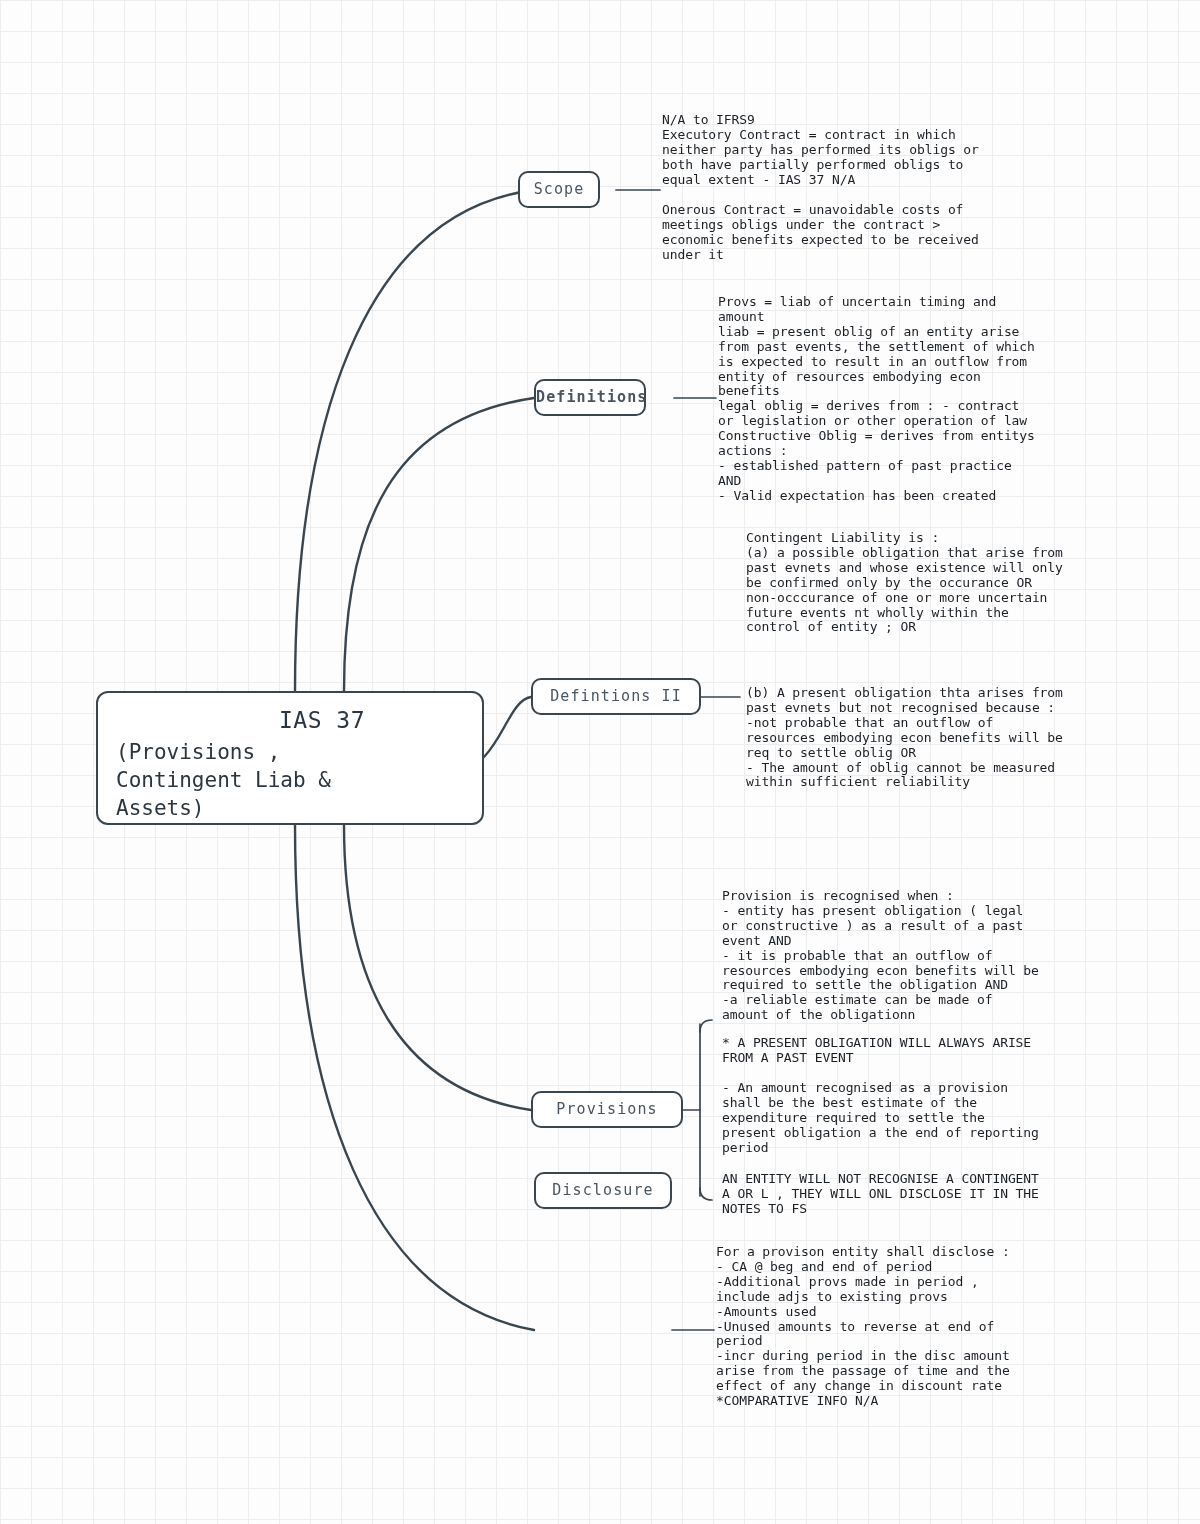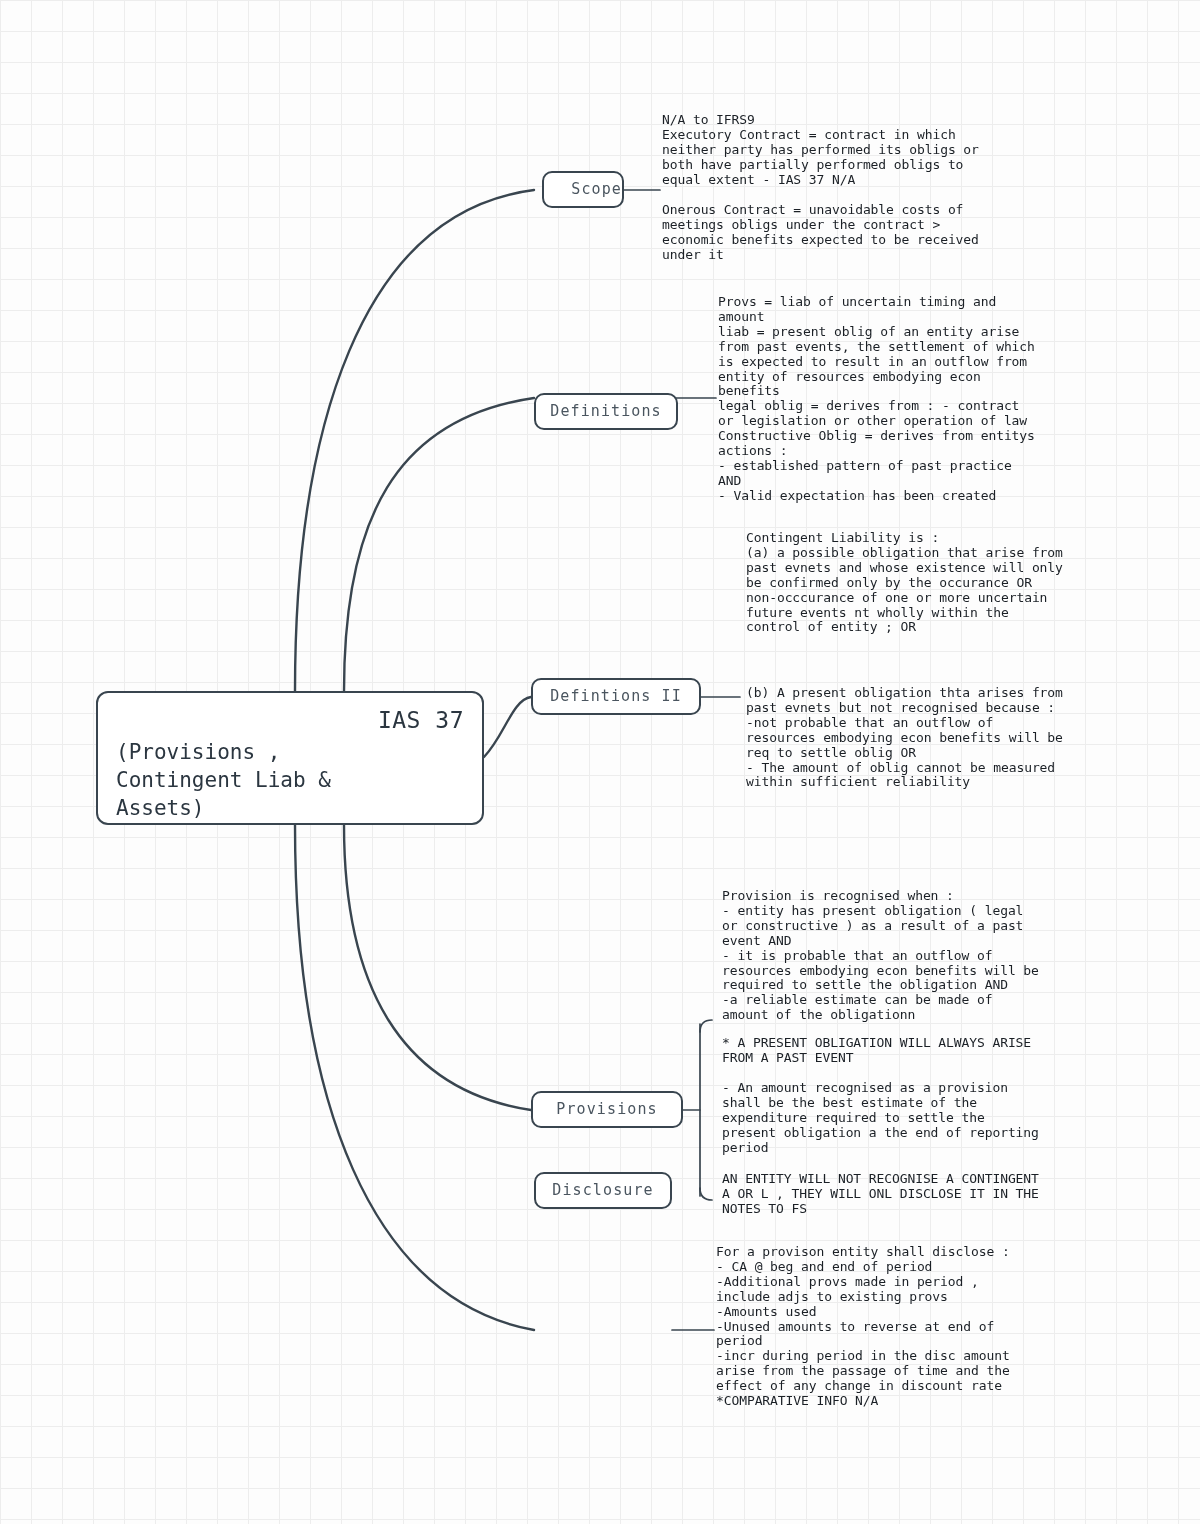--- a/index.html
+++ b/index.html
@@ -44,21 +44,21 @@
     background: #ffffff;
     border: 2.5px solid #39454f;
     border-radius: 12px;
     box-sizing: border-box;
     padding: 14px 18px 0 18px;
     z-index: 5;
   }
   .root-title {
     font-size: 23px;
     color: #2b3640;
-    text-align: right;
+    text-align: center;
     letter-spacing: 0.5px;
     margin-bottom: 6px;
     padding-left: 64px;
   }
   .root-sub {
     font-size: 21px;
     color: #2b3640;
     line-height: 1.33;
     white-space: pre-line;
     text-align: left;
@@ -74,22 +74,22 @@
     height: 37px;
     line-height: 32px;
     text-align: center;
     font-size: 15px;
     color: #4a555f;
     letter-spacing: 1.1px;
     z-index: 5;
     white-space: nowrap;
   }
 
-  #node-scope      { left: 542px; top: 171px;  width: 82px; text-align: right; }
-  #node-definitions{ left: 534px; top: 393px;  width: 144px; }
+  #node-scope      { left: 518px; top: 171px;  width: 82px; }
+  #node-definitions{ left: 534px; top: 379px;  width: 112px; font-weight: bold; }
   #node-defs2      { left: 531px; top: 678px;  width: 170px; }
   #node-recognition{ left: 531px; top: 1091px; width: 152px; }
   #node-disclosure { left: 534px; top: 1172px; width: 138px; }
 
   
   .leaf {
     position: absolute;
     font-size: 13px;
     line-height: 14.9px;
     color: #1b2026;

